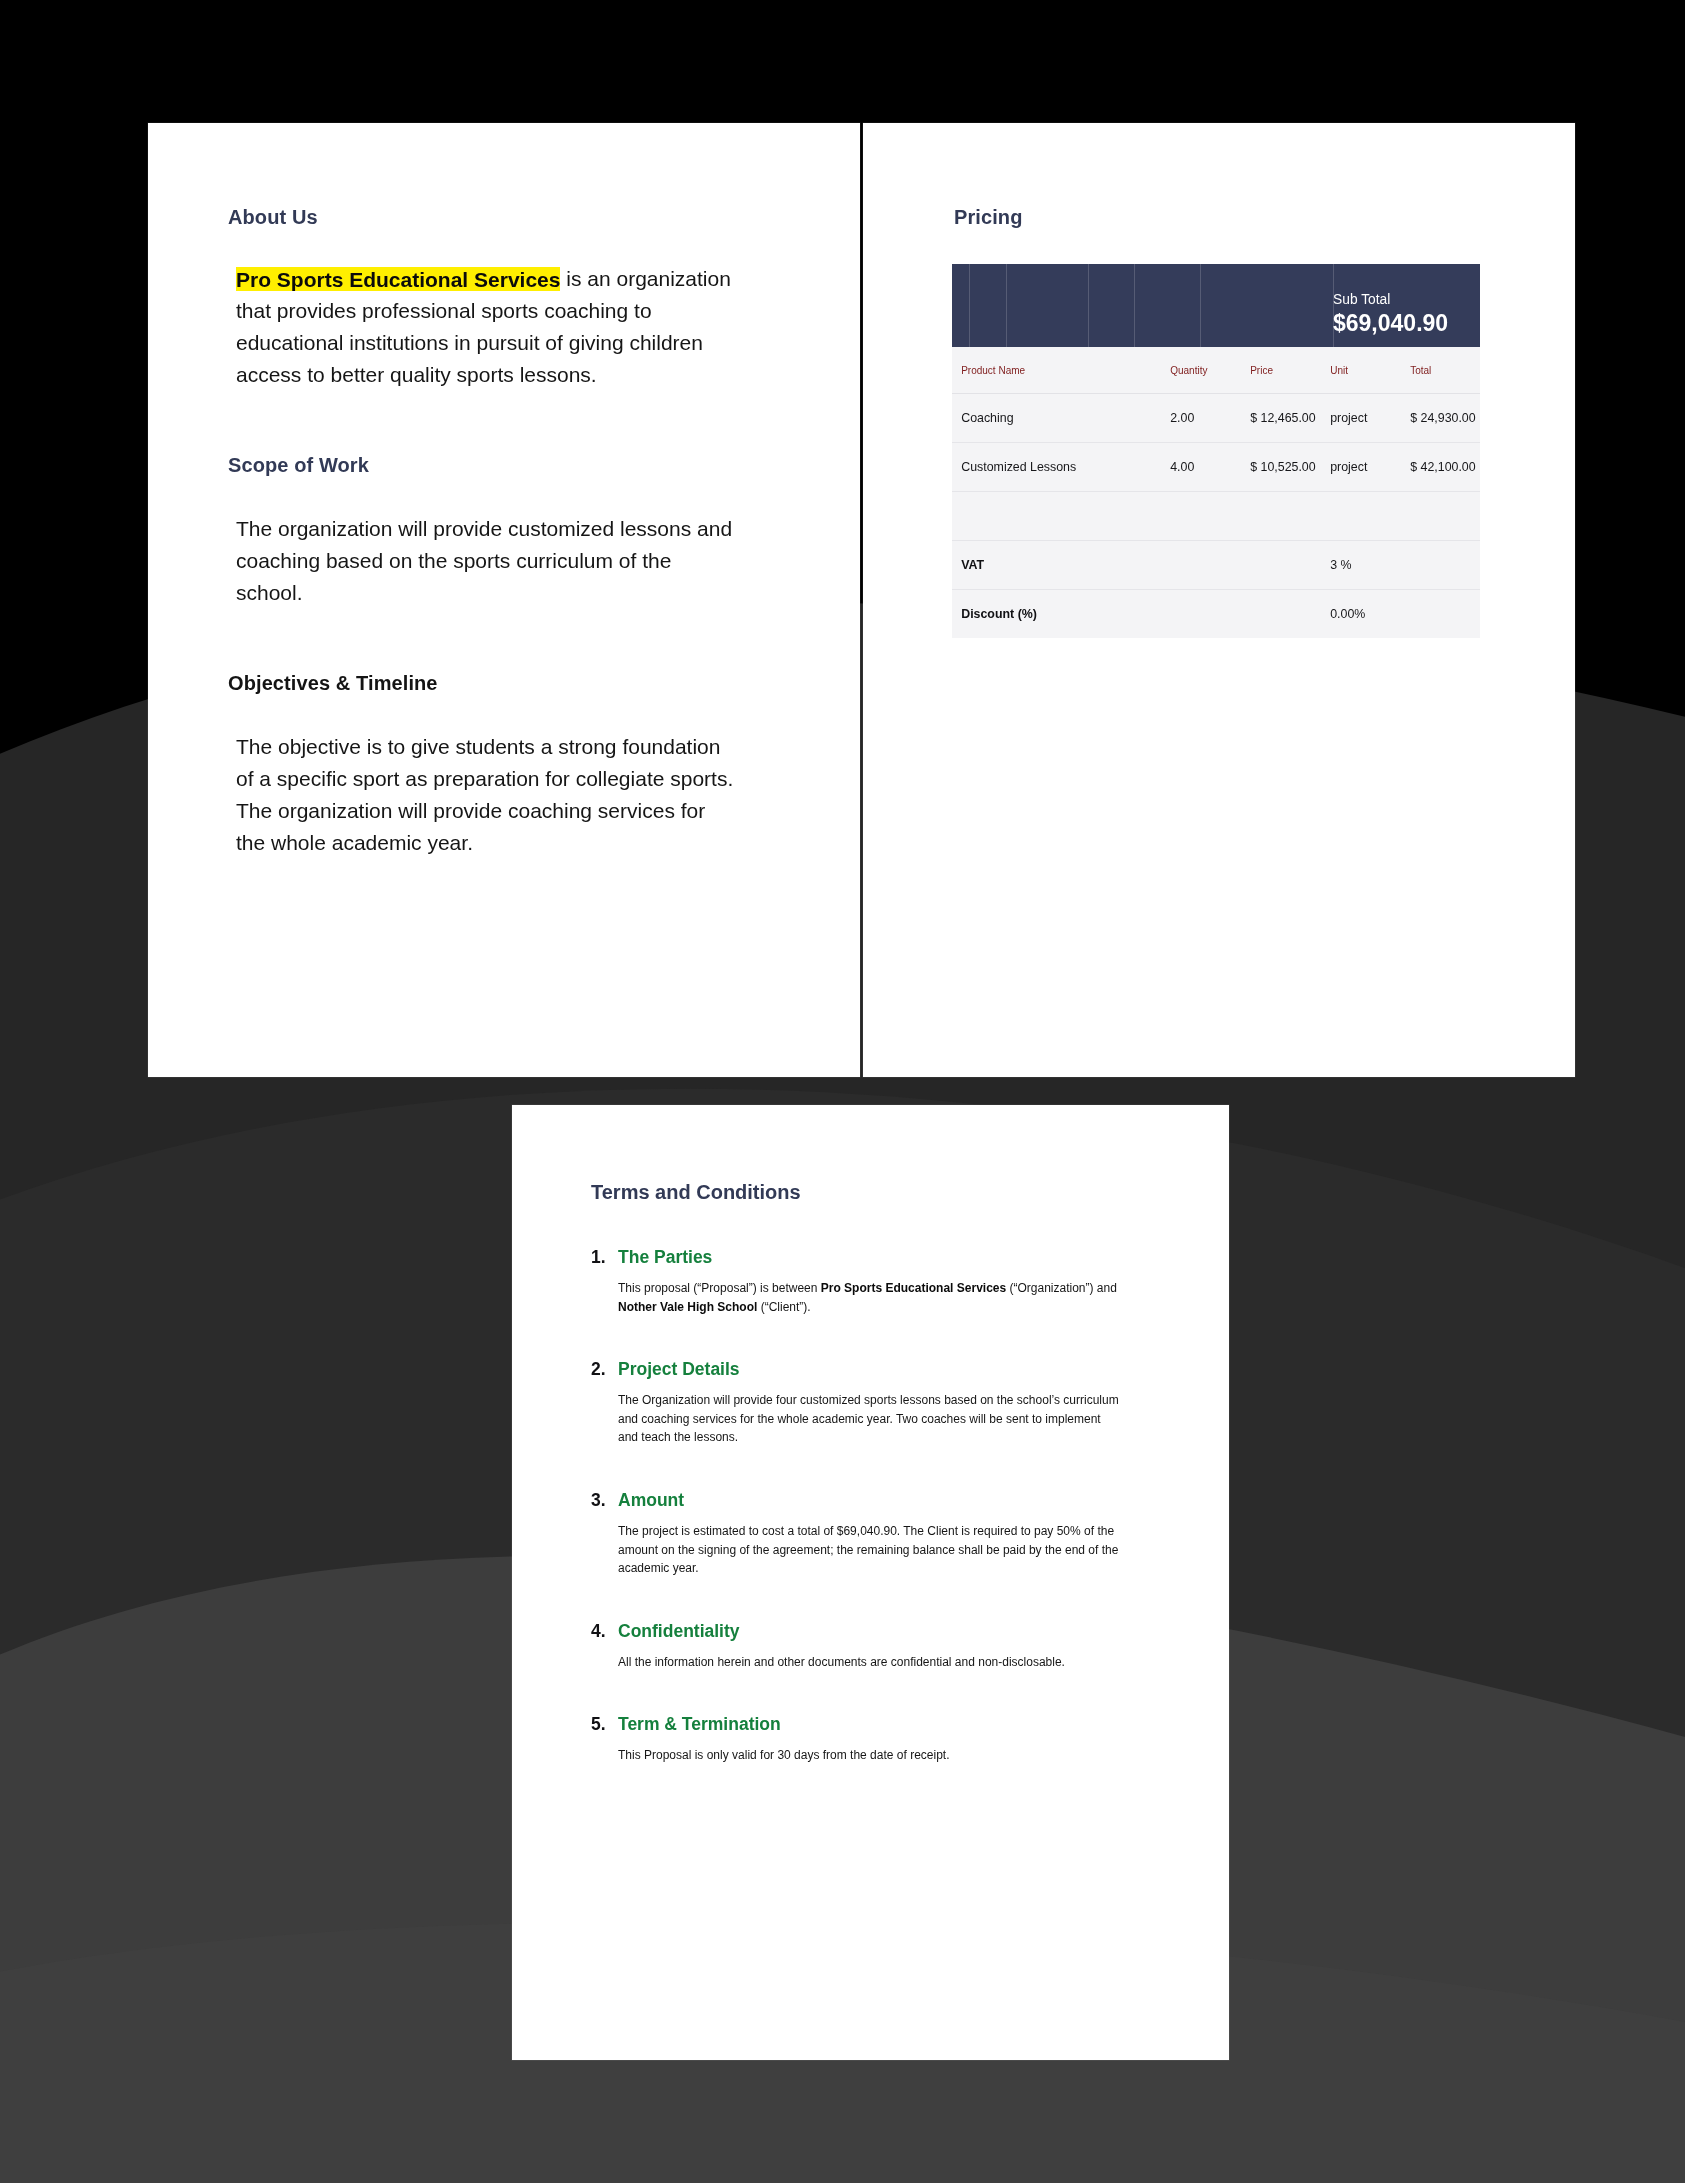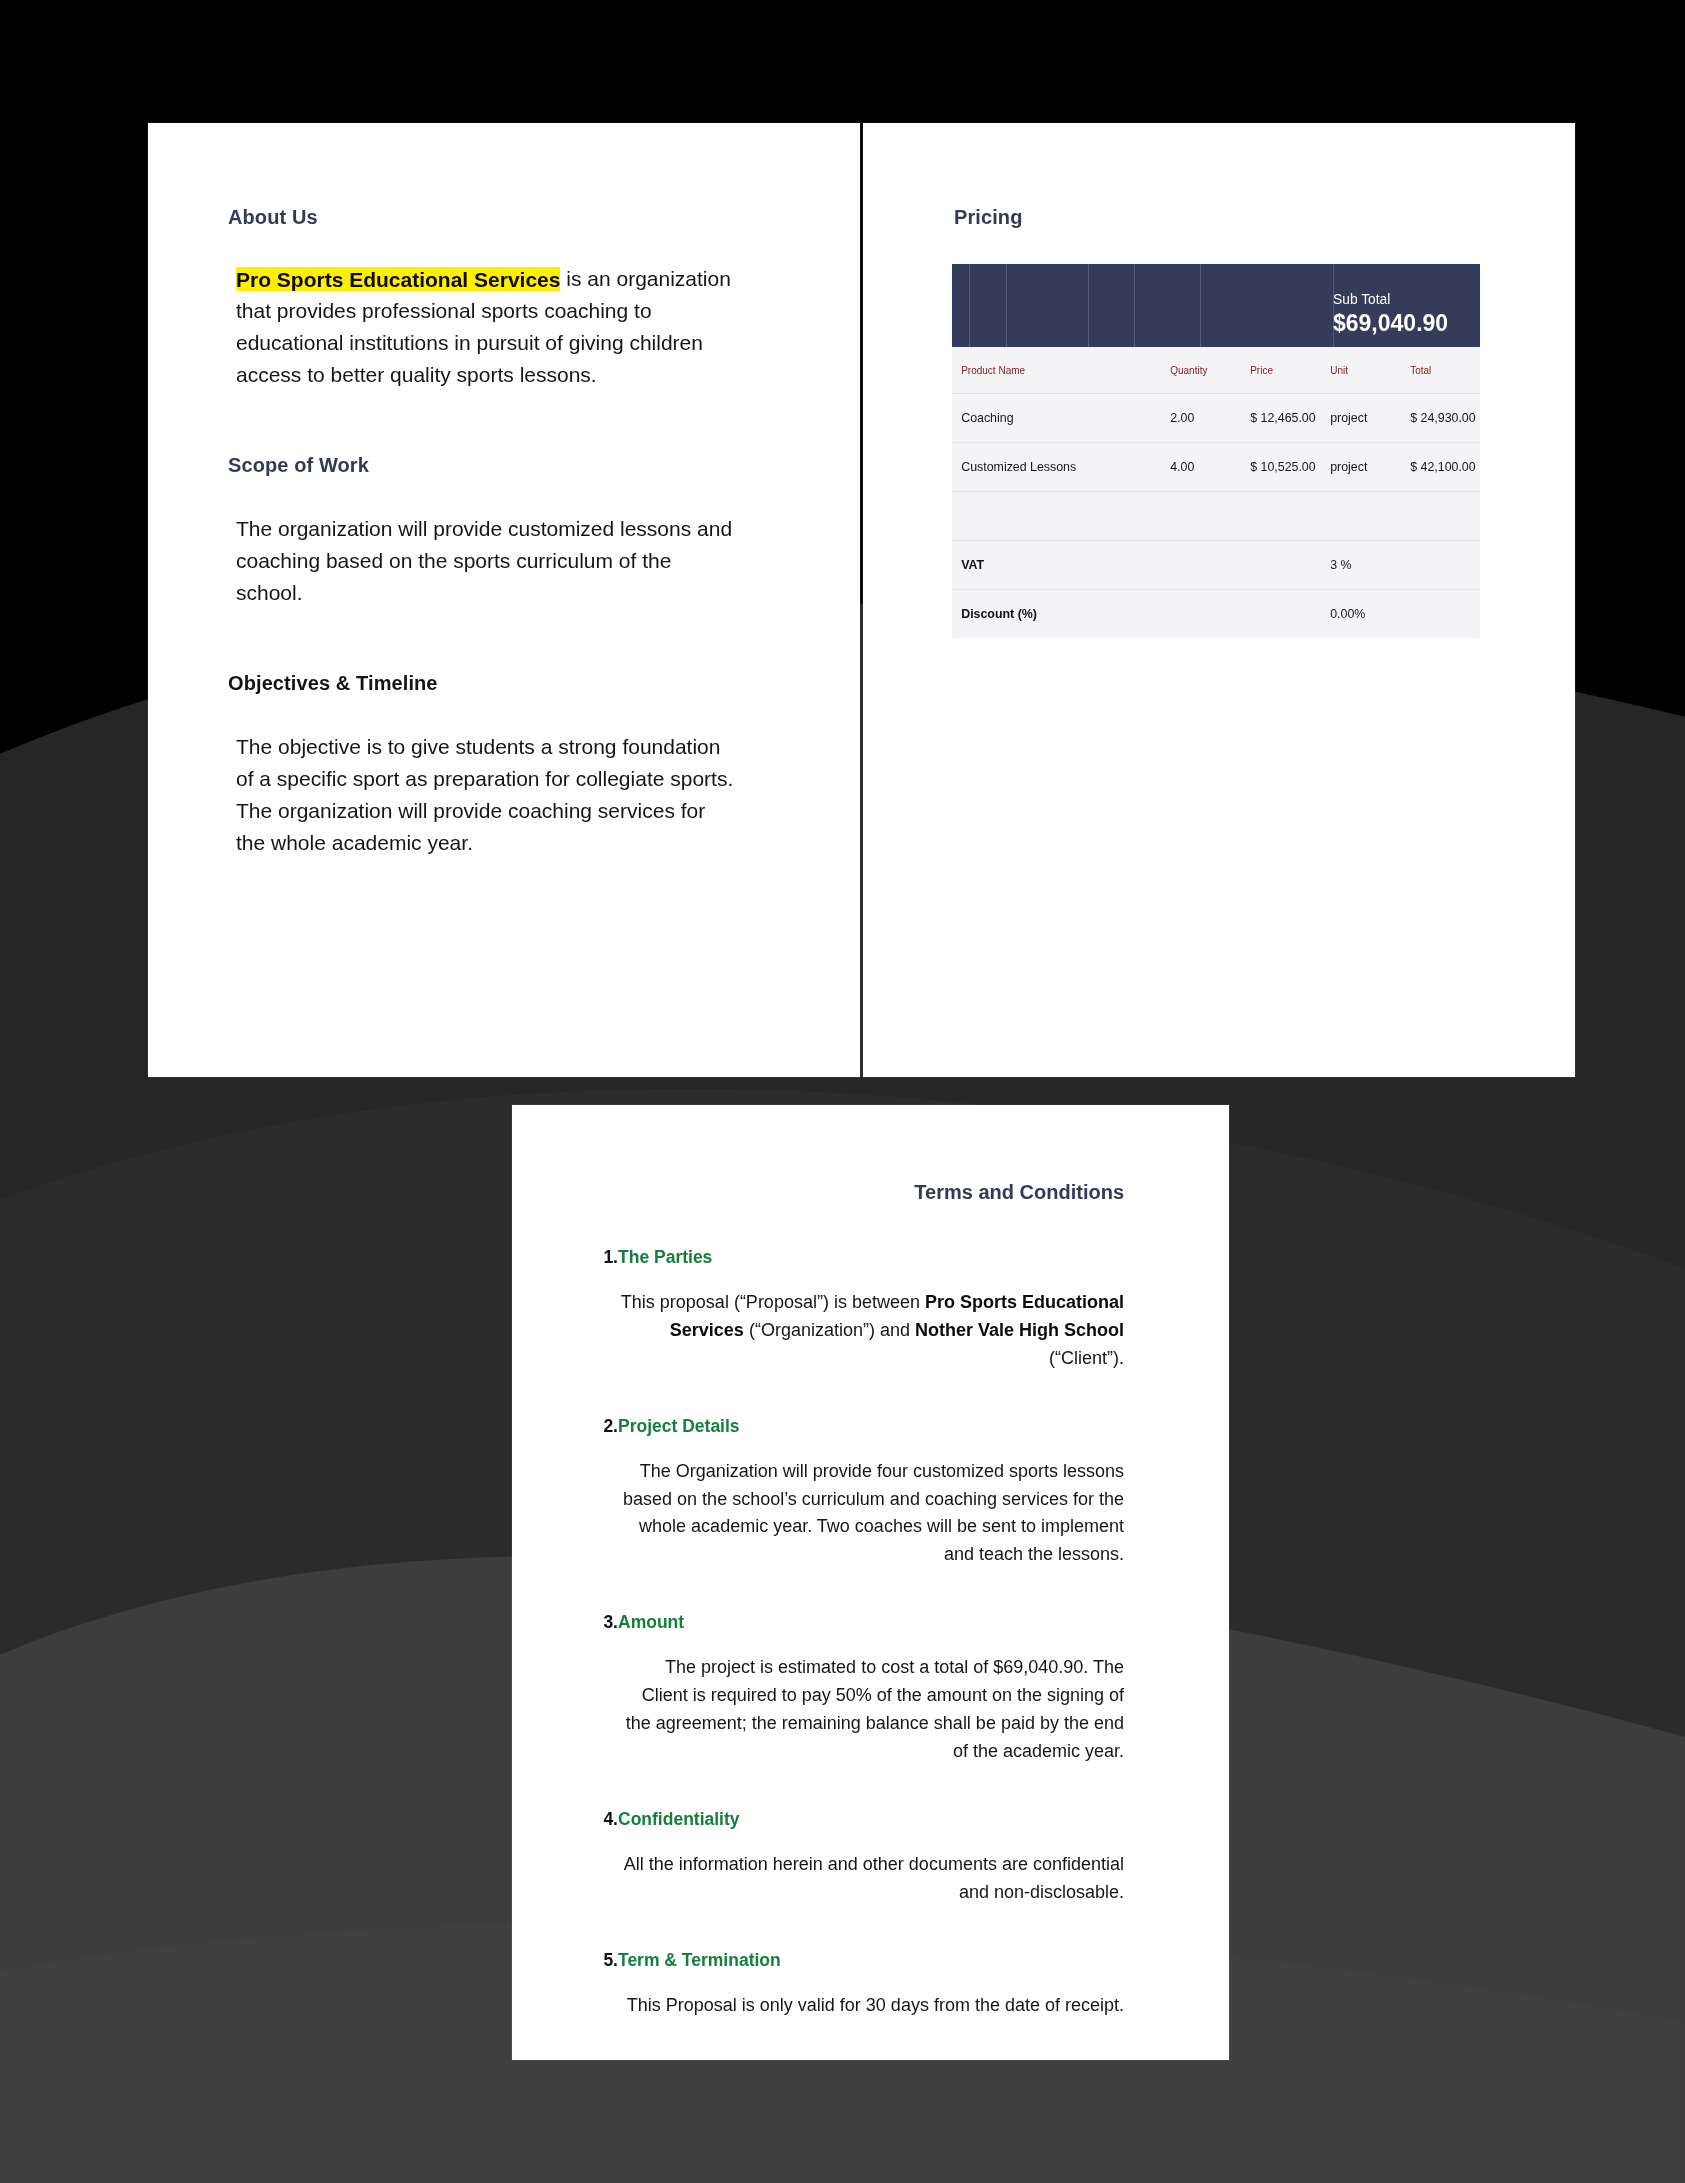--- a/index.html
+++ b/index.html
@@ -14,21 +14,21 @@
   #bg-waves { position:absolute; inset:0; width:1686px; height:2183px; z-index:0; }
 
   
   .page {
     position:absolute; background:#ffffff; z-index:2;
     box-shadow:0 0 0 0.5px rgba(255,255,255,0.12);
     padding-left:42px;
   }
   #page-about   { left:148px;  top:123px;  width:670px; height:954px; }
   #page-pricing { left:863px; top:123px;  width:670px; height:954px; }
-  #page-terms   { left:512px; top:1105px; width:675px; height:955px;text-align:right; }
+  #page-terms   { left:512px; top:1105px; width:675px; height:955px; }
 
   
   .h-section {
     font-size:20px; font-weight:bold; color:#323a56;
     letter-spacing:0.1px; margin:0;
   }
   .h-section.dark { color:#141414; }
   .body-text {
     font-size:21px; line-height:1.52; color:#161616; margin:8px;
     font-weight:400;
@@ -89,21 +89,21 @@
   .c-total { width:auto; }
 
   
   #page-terms .inner { position:absolute; left:79px; top:76px; width:533px; }
   .tc-title { font-size:20px; font-weight:bold; color:#323a56; margin:0; }
   .tc-item { margin-top:43px; }
   .tc-item .row { display:flex; }
   .tc-num { width:27px; flex:0 0 27px; font-size:17.5px; font-weight:bold; color:#111114; }
   .tc-name { font-size:17.5px; font-weight:bold; color:#15803d; }
   .tc-body {
-    margin-top:21px; margin-left:27px; font-size:18px; line-height:1.55; color:#161616;
+    margin-top:11px; margin-left:27px; font-size:12px; line-height:1.55; color:#161616;
   }
 </style>
 </head>
 <body>
 
 <svg id="bg-waves" viewBox="0 0 3668 4750" preserveAspectRatio="none">
   <rect x="0" y="0" width="3668" height="4750" fill="#000000"></rect>
   <path d="M0,1640 C900,1260 2100,1180 3668,1560 L3668,4750 L0,4750 Z" fill="#262626"></path>
   <path d="M0,2610 C1000,2240 2400,2300 3668,2760 L3668,4750 L0,4750 Z" fill="#2b2b2b"></path>
   <path d="M0,3600 C760,3280 1900,3300 3668,3780 L3668,4750 L0,4750 Z" fill="#3d3d3d"></path>

